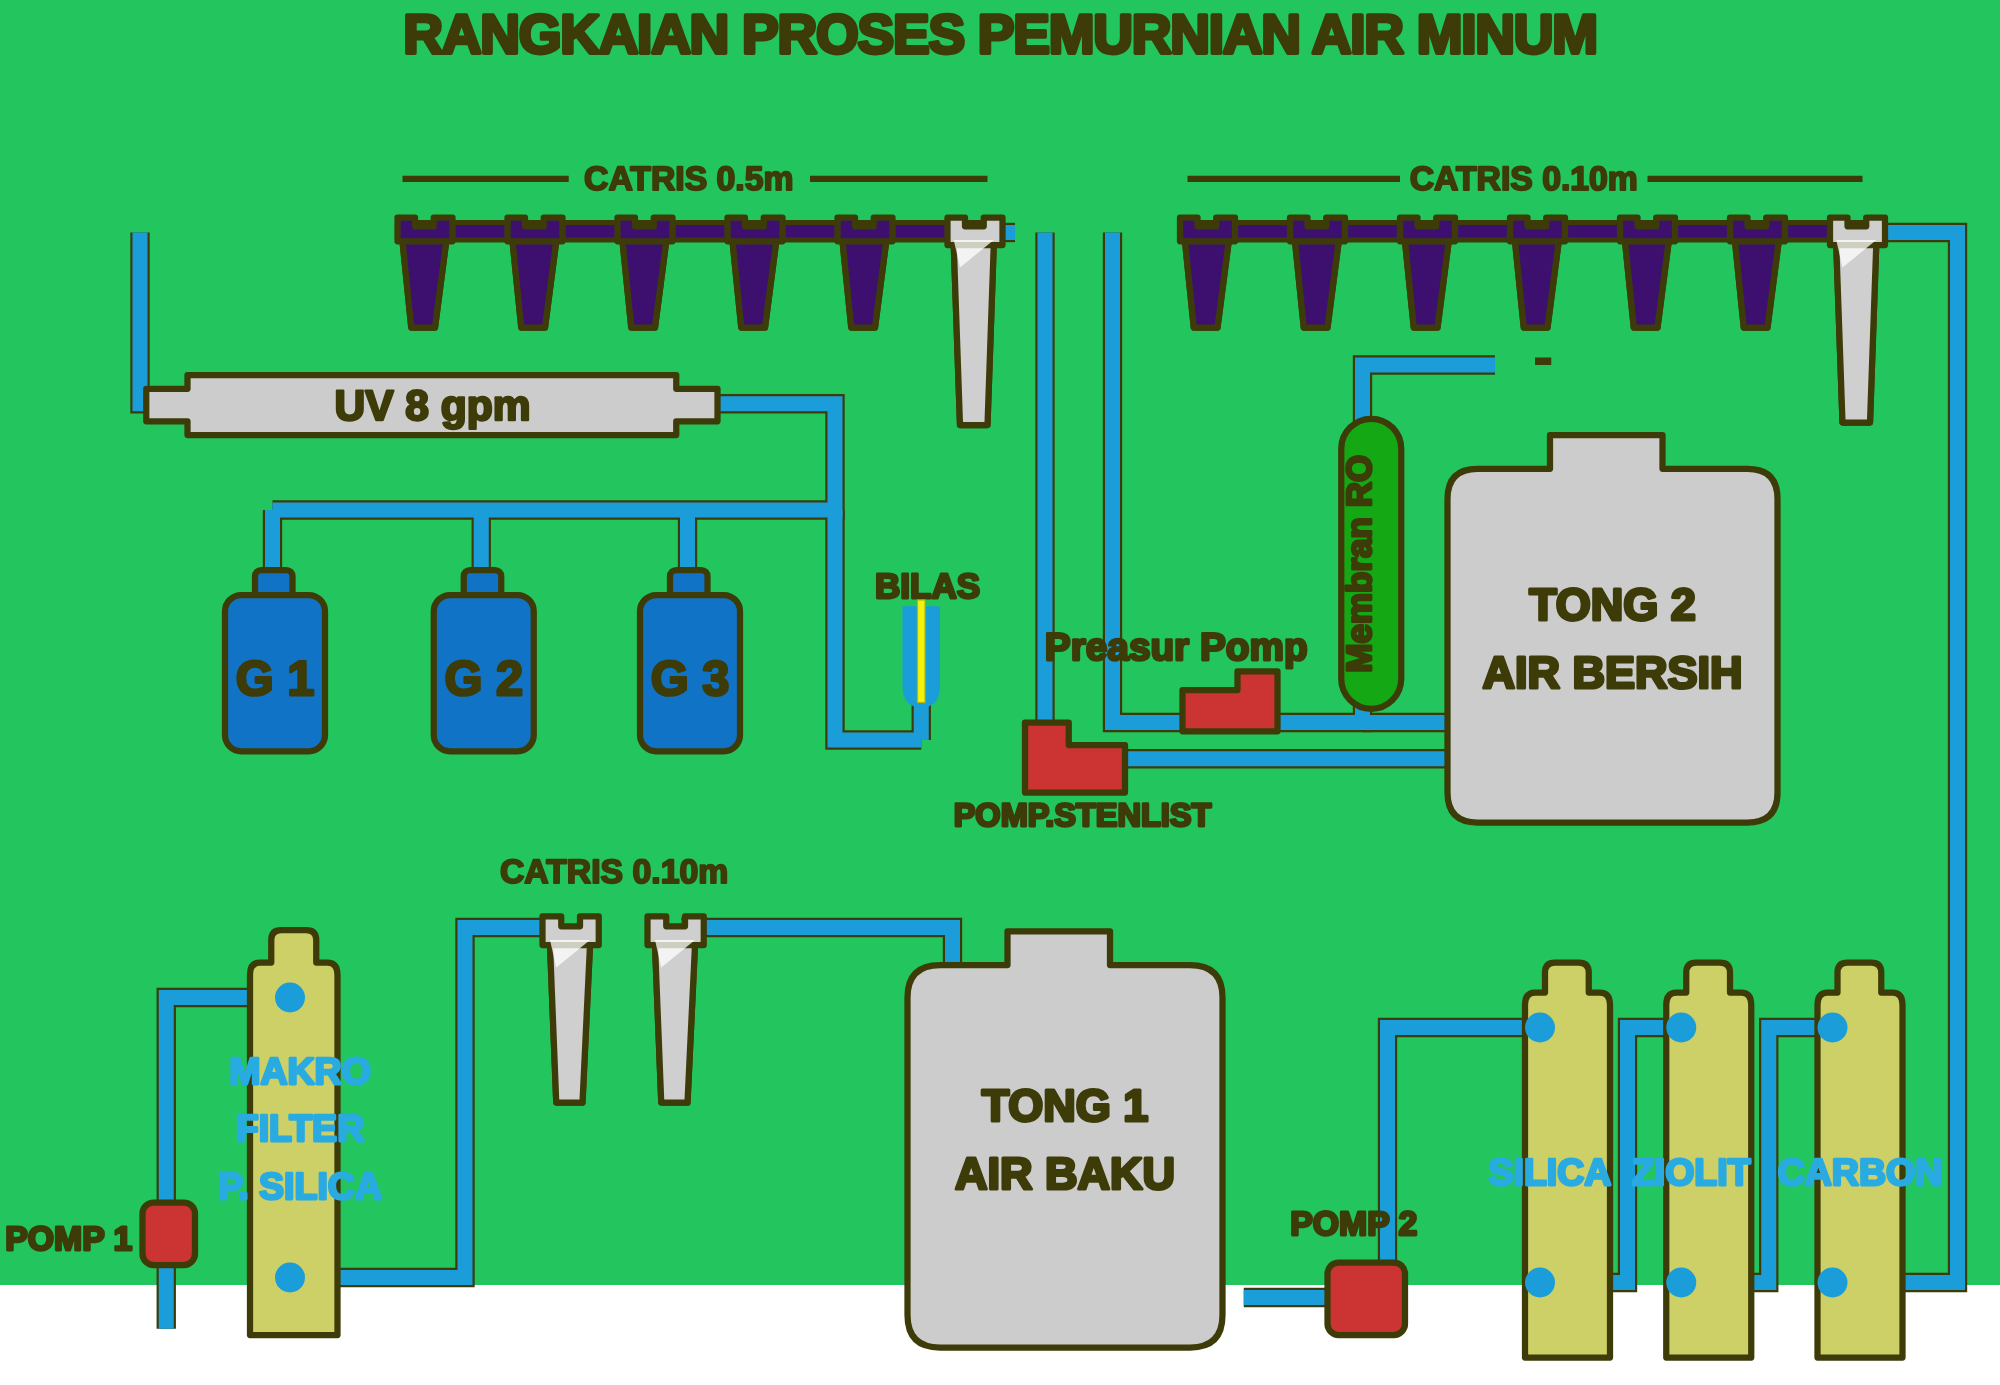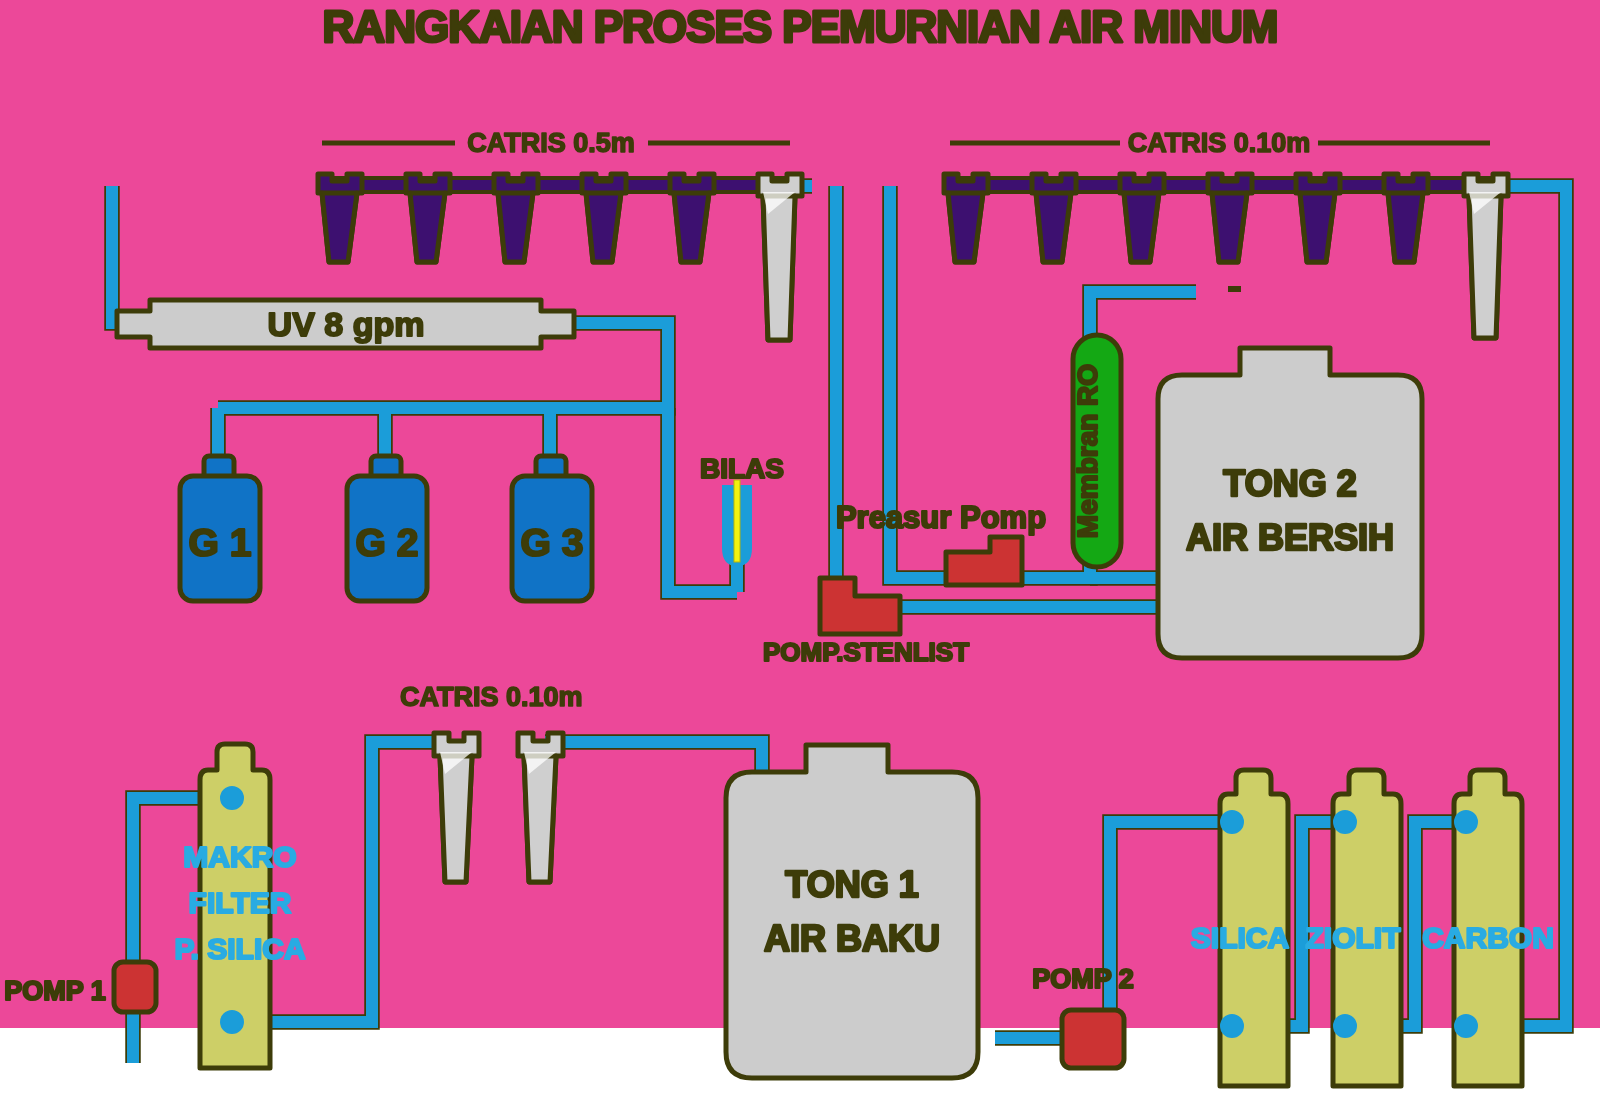--- a/index.html
+++ b/index.html
@@ -1,18 +1,18 @@
 <!DOCTYPE html>
 <html><head>
 <meta charset="utf-8">
 <style>
   html,body{margin:0;padding:0;background:#ffffff;}
   body{width:1600px;height:1108px;overflow:hidden;
        font-family:"Liberation Sans", sans-serif;}
-  #stage{position:relative;width:1600px;height:1028px;background:#ec4899;}
+  #stage{position:relative;width:1600px;height:1028px;background:#22c55e;}
   svg#diagram{position:absolute;left:0;top:0;width:1600px;height:1108px;display:block;}
   .ttl{font-family:"Liberation Sans", sans-serif;font-weight:bold;
        font-size:44px;letter-spacing:-1px;fill:#3d3c09;
        paint-order:stroke fill;stroke:#3d3c09;stroke-width:3px;stroke-linejoin:round;}
   .lbl-olive{font-family:"Liberation Sans", sans-serif;font-weight:bold;
        fill:#3d3c09;paint-order:stroke fill;stroke:#3d3c09;
        stroke-width:2.2px;stroke-linejoin:round;}
   .lbl-cyan{font-family:"Liberation Sans", sans-serif;font-weight:bold;
        fill:#29abe2;paint-order:stroke fill;stroke:#29abe2;
        stroke-width:2.2px;stroke-linejoin:round;}

